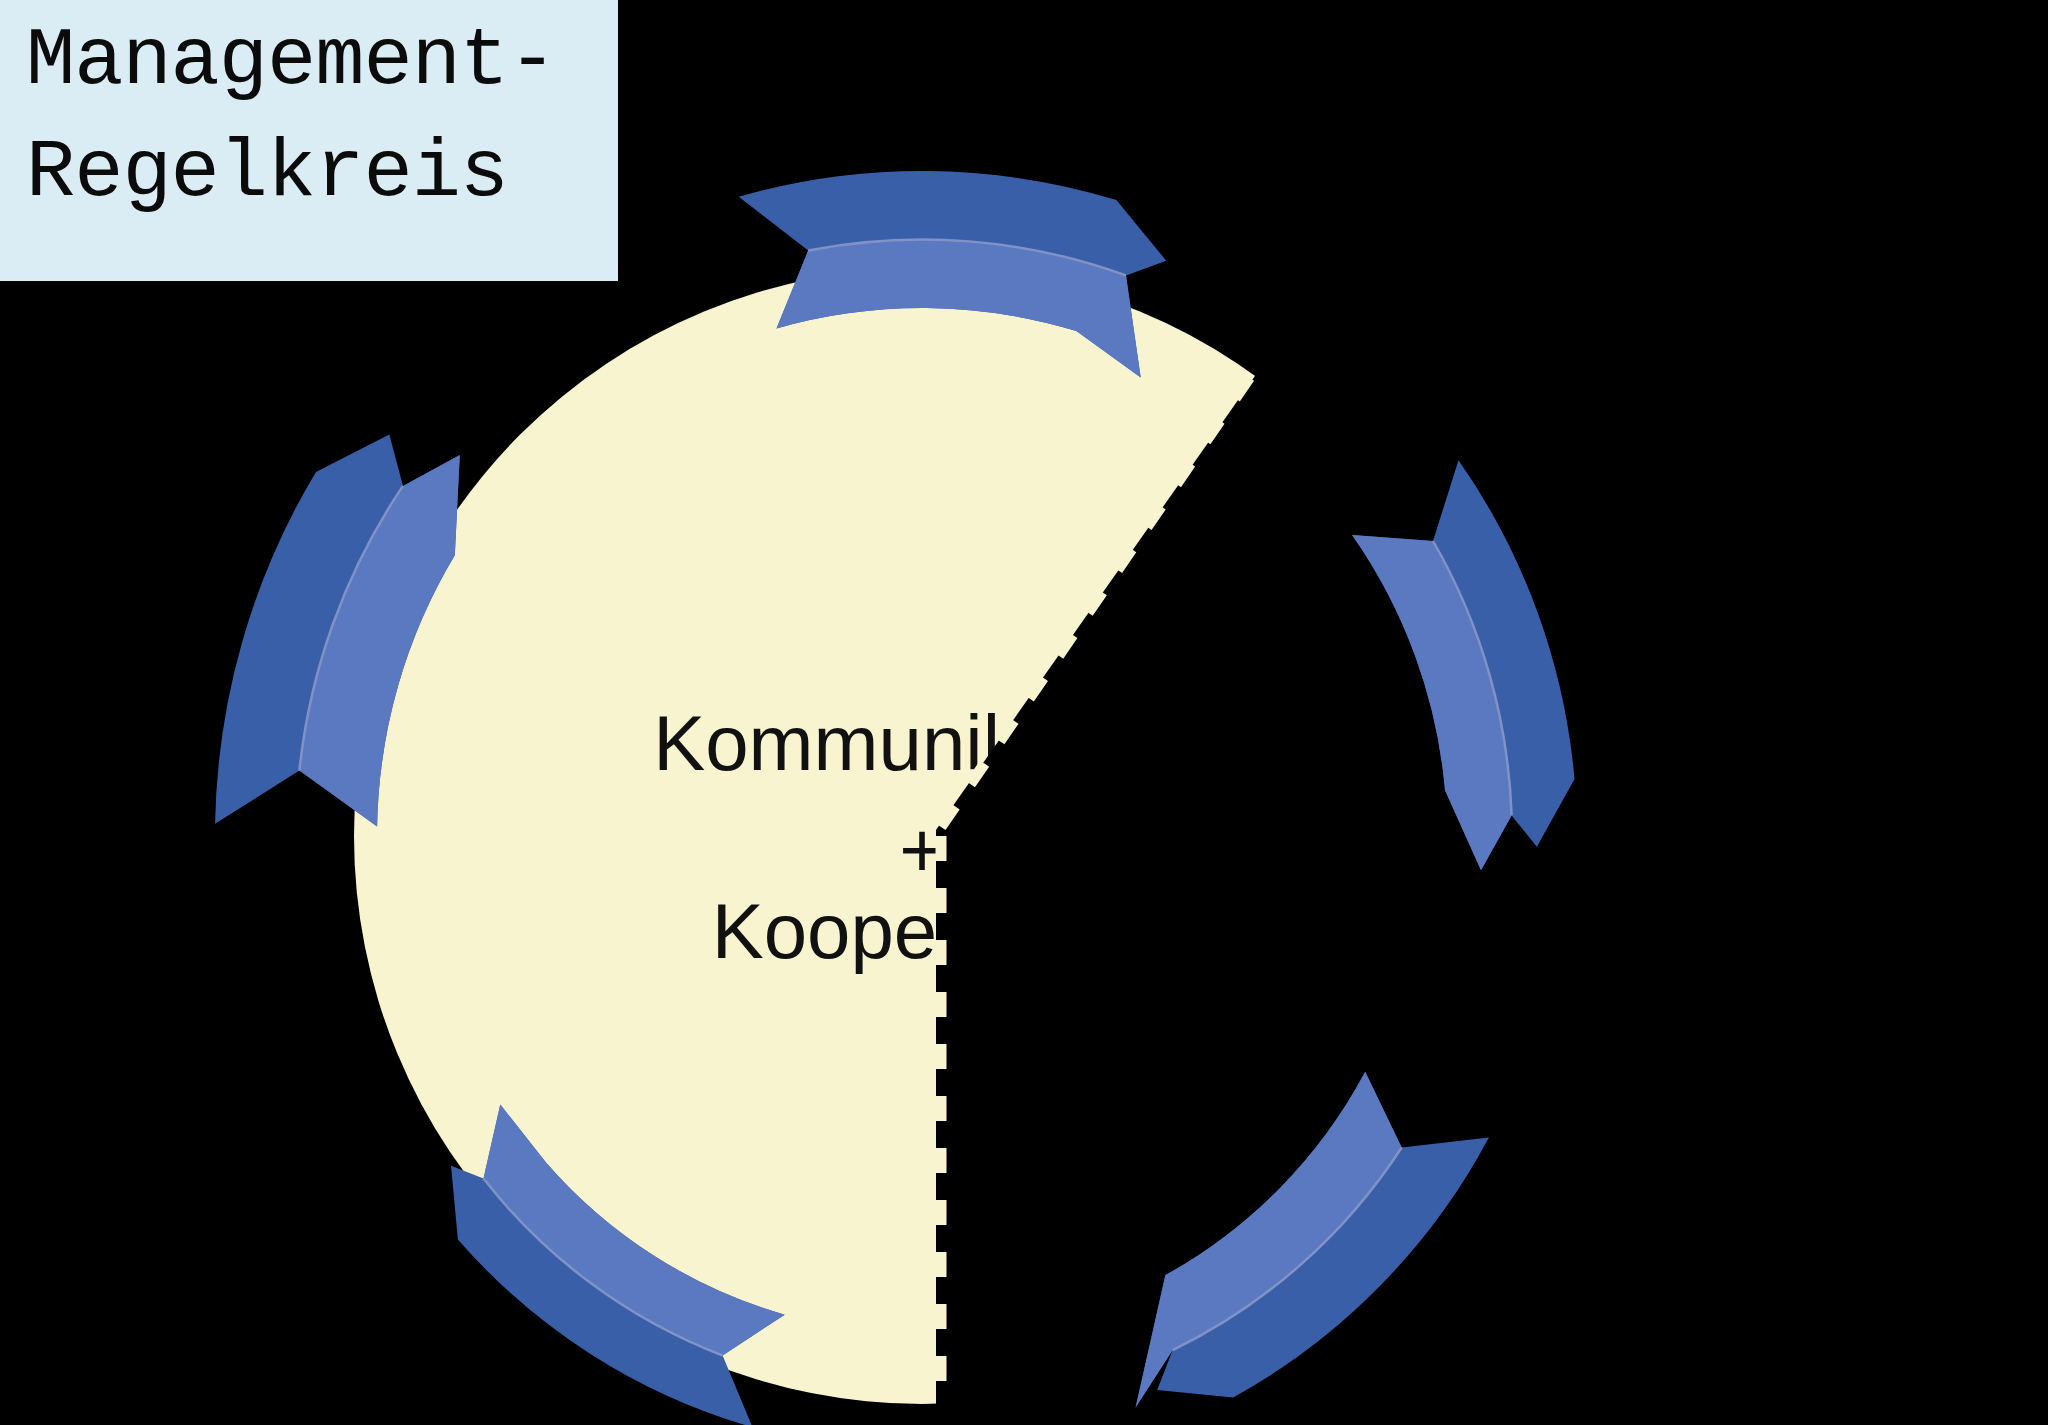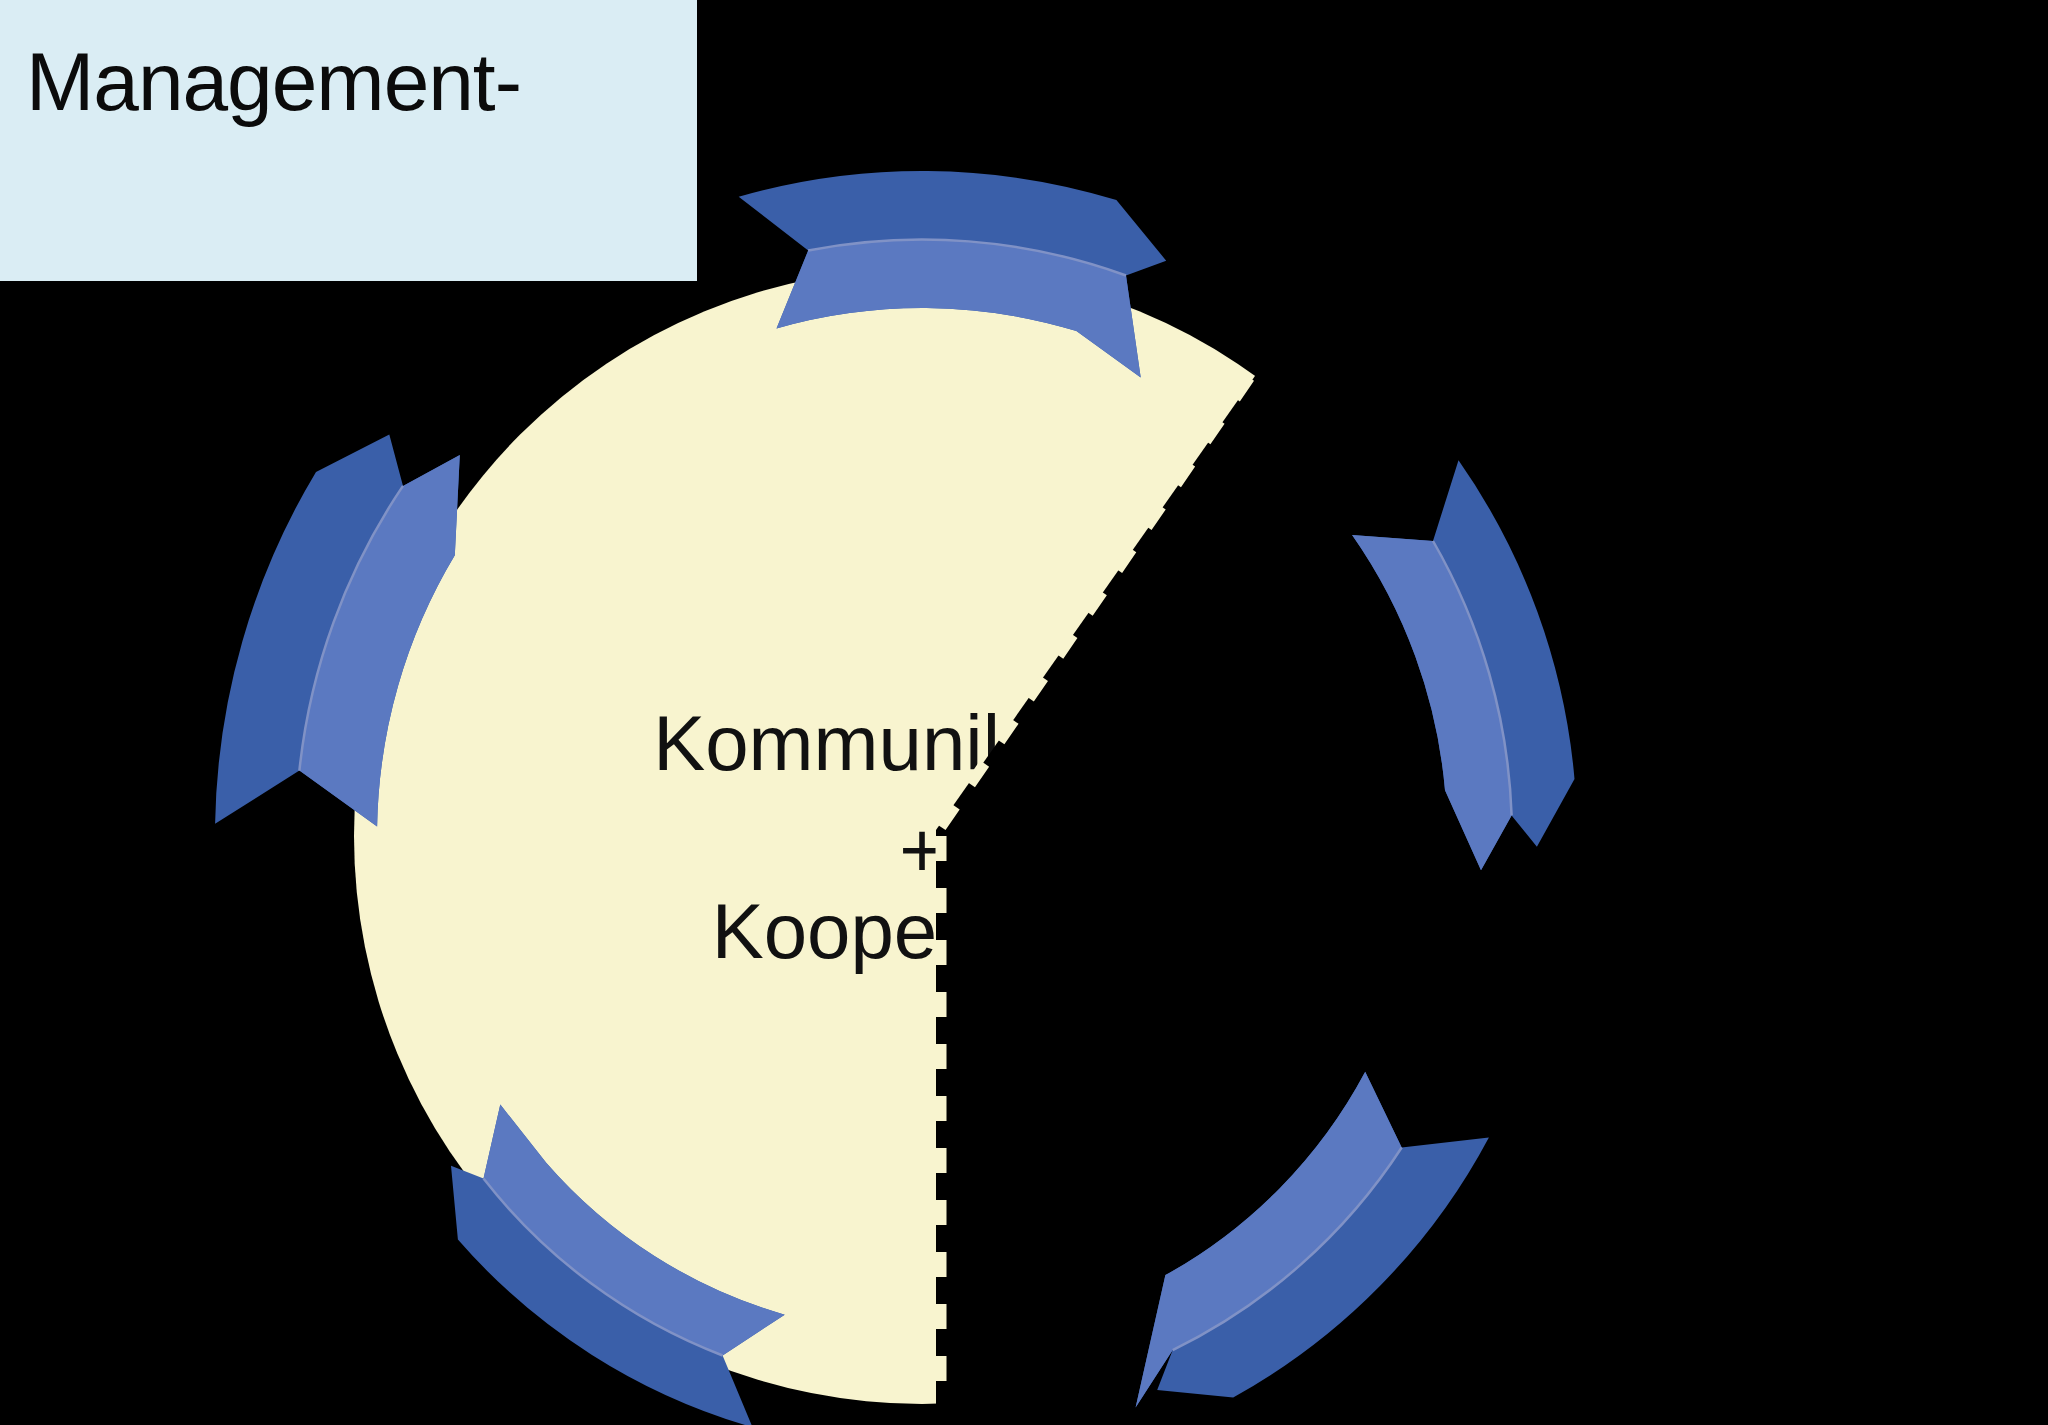--- a/index.html
+++ b/index.html
@@ -12,27 +12,28 @@
   #stage{position:absolute;left:0;top:0;width:2048px;height:1425px;}
   svg{display:block;}
   .center-text{
     font-family:"Liberation Sans", sans-serif;
     font-size:78px;
     fill:#111111;
     text-anchor:middle;
   }
   #title-box{
     position:absolute;left:0;top:0;
-    width:697px;height:281px;
+    width:618px;height:281px;
     box-sizing:border-box;
-    padding:26px 0 0 26px;
+    padding:6px 0 0 26px;
     font-size:82px;
     line-height:1.36;
     color:#0b0b0b;
     letter-spacing:-1px;
+    font-family:Liberation Mono, monospace;
   }
 </style>
 </head>
 <body>
 
 <div id="stage">
   <svg id="diagram" viewBox="0 0 2048 1425" width="2048" height="1425">
 
     <rect id="bg" x="0" y="0" width="2048" height="1425" fill="#000000"></rect>
 
@@ -73,14 +74,15 @@
         <g>
           <path d="M 215.1 823.7 A 707 707 0 0 1 316.0 471.9 L 389.3 434.6 L 403.0 485.9 L 459.8 455.0 L 454.8 555.3 A 545 545 0 0 0 377.1 826.5 L 299.4 770.6 Z" fill="#3a5fa9"></path>
           <path d="M 403.0 485.9 L 459.8 455.0 L 454.8 555.3 A 545 545 0 0 0 377.1 826.5 L 299.4 770.6 A 626 626 0 0 1 403.0 485.9 Z" fill="#5b79c1"></path>
           <path d="M 299.4 770.6 A 626 626 0 0 1 403.0 485.9" fill="none" stroke="#8092c6" stroke-width="2.5"></path>
         </g>
       </g>
   </svg>
 
   <div id="title-box" style="background: rgb(218, 237, 244);">
     <div>Management-</div>
+    <div>Regelkreis</div>
   </div>
 </div>
 
 </body></html>

